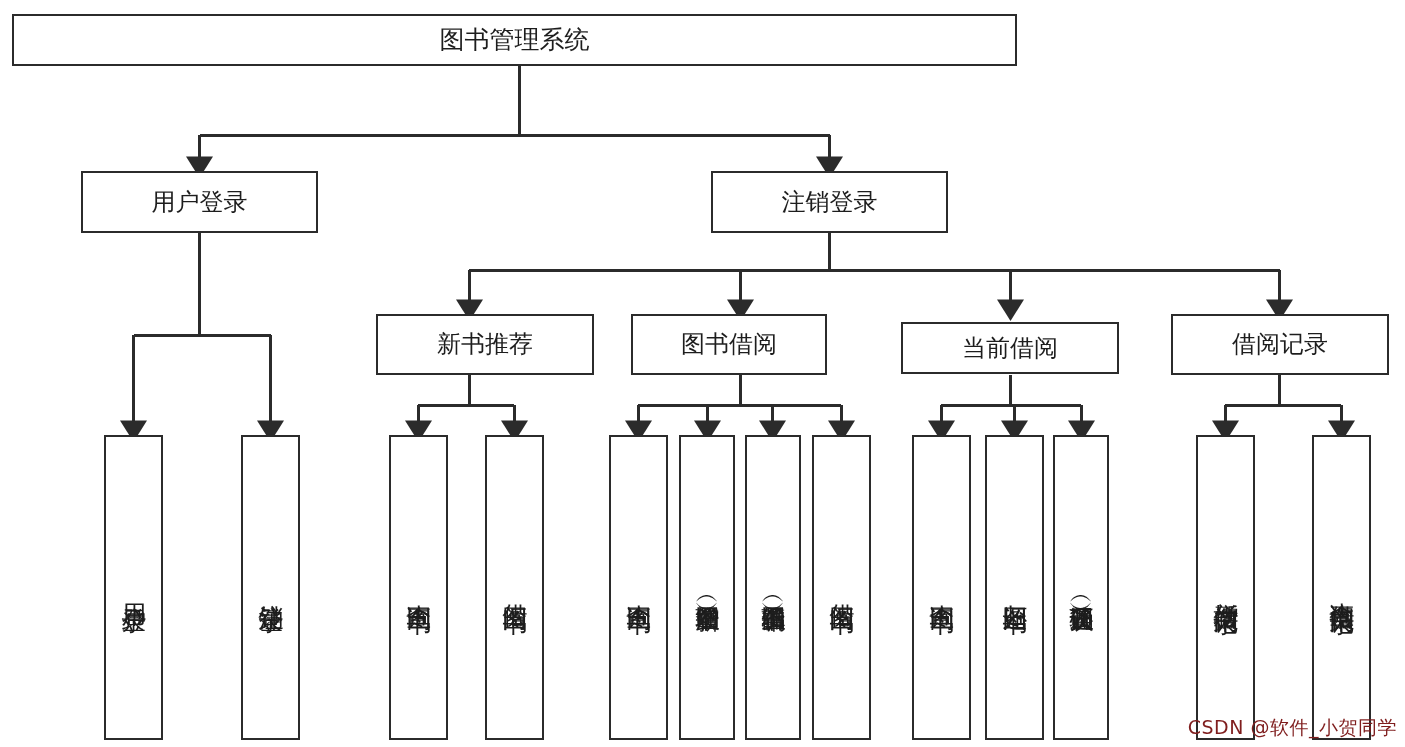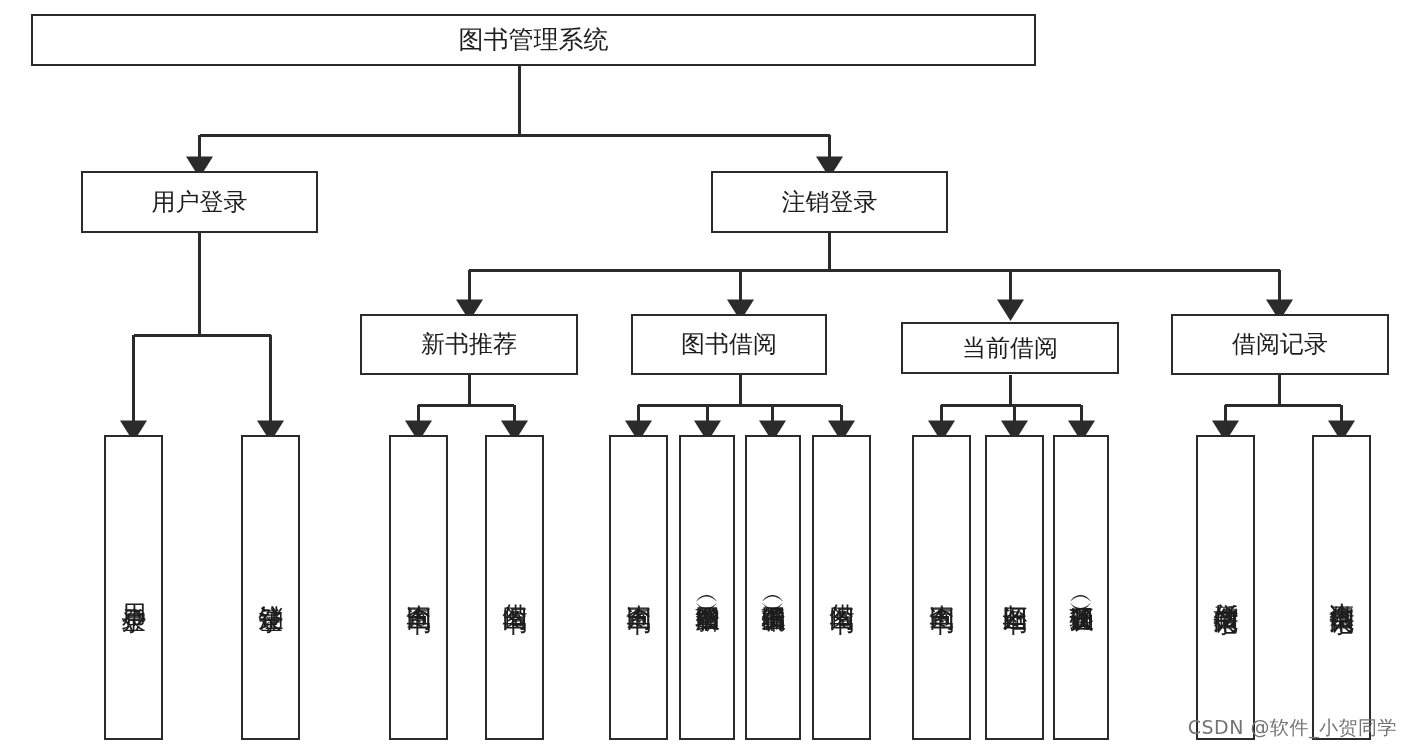--- a/index.html
+++ b/index.html
@@ -56,21 +56,21 @@
   }
   .node-label {
     display: block;
     white-space: pre-line;
   }
   .watermark {
     position: absolute;
     right: 8px;
     bottom: 6px;
     font-size: 19px;
-    color: #737373;
+    color: #7f1d1d;
     letter-spacing: 0.5px;
     white-space: nowrap;
   }
 </style>
 </head>
 <body>
 
 <div id="canvas">
 
   <svg id="edges" viewBox="0 0 1405 747" xmlns="http://www.w3.org/2000/svg">
@@ -116,32 +116,32 @@
       <path d="M1014.5,405 L1014.5,424" marker-end="url(#arrow)"></path>
       <path d="M1081.5,405 L1081.5,424" marker-end="url(#arrow)"></path>
 
       <path d="M1279.5,375 L1279.5,405"></path>
       <path d="M1225,405 L1341,405"></path>
       <path d="M1225.5,405 L1225.5,424" marker-end="url(#arrow)"></path>
       <path d="M1341.5,405 L1341.5,424" marker-end="url(#arrow)"></path>
     </g>
   </svg>
 
-  <div class="node root" style="left:31px; top:14px; width:1005px; height:52px;">
+  <div class="node root" style="left:12px; top:14px; width:1005px; height:52px;">
     <span class="node-label">图书管理系统</span>
   </div>
 
   <div class="node lvl2" style="left:81px; top:171px; width:237px; height:62px;">
     <span class="node-label">用户登录</span>
   </div>
   <div class="node lvl2" style="left:711px; top:171px; width:237px; height:62px;">
     <span class="node-label">注销登录</span>
   </div>
 
-  <div class="node lvl2" style="left:360px; top:314px; width:218px; height:61px;">
+  <div class="node lvl2" style="left:376px; top:314px; width:218px; height:61px;">
     <span class="node-label">新书推荐</span>
   </div>
   <div class="node lvl2" style="left:631px; top:314px; width:196px; height:61px;">
     <span class="node-label">图书借阅</span>
   </div>
   <div class="node lvl2" style="left:901px; top:322px; width:218px; height:52px;">
     <span class="node-label">当前借阅</span>
   </div>
   <div class="node lvl2" style="left:1171px; top:314px; width:218px; height:61px;text-align:right;">
     <span class="node-label">借阅记录</span>

